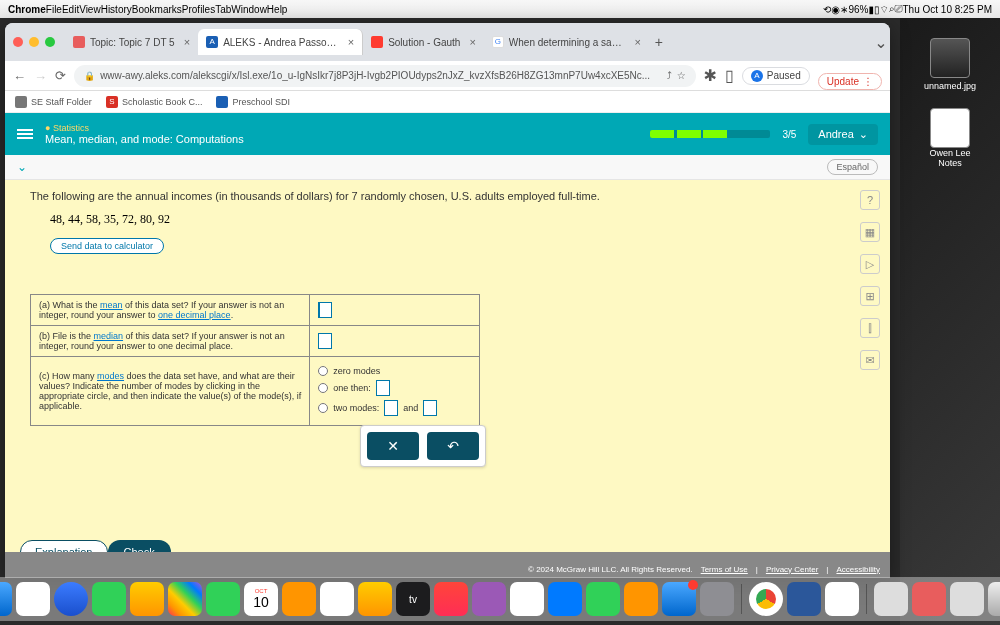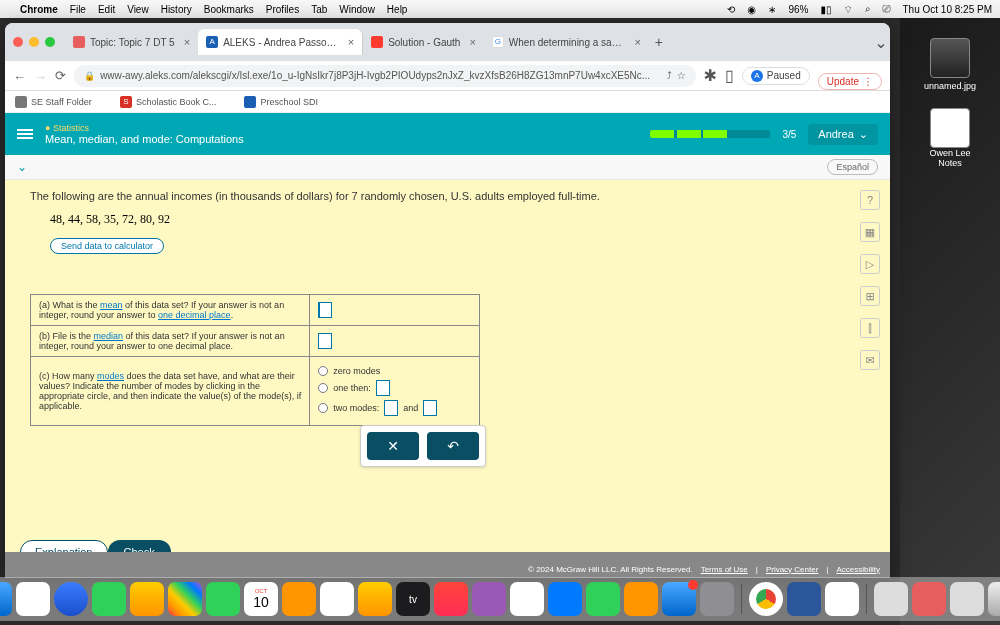--- a/index.html
+++ b/index.html
@@ -1,20 +1,20 @@
 <!DOCTYPE html>
 <html><head>
 <meta charset="utf-8">
 <style>
 * { margin:0; padding:0; box-sizing:border-box; font-family:-apple-system,Helvetica,Arial,sans-serif; }
 body { width:1000px; height:625px; background:#3a3a3a; overflow:hidden; position:relative; }
 
 
 .menubar { height:18px; background:linear-gradient(#f7f7f7,#e8e8e8); display:flex; align-items:center; font-size:10px; padding:0 8px; justify-content:space-between; }
-.menubar .left, .menubar .right { display:flex; gap:12px; align-items:center; }
+.menubar .left, .menubar .right { display:flex; align-items:center; }
 .menubar .apple { font-size:12px; }
 .menubar .right span { font-size:10px; }
 
 
 .desktop { position:relative; height:607px; background:#2a2a2a; }
 .desktop-bg { position:absolute; right:0; top:0; width:100px; height:100%; background:linear-gradient(135deg,#1a1a1a,#3a3a3a); }
 .desktop-icon { position:absolute; right:20px; width:60px; text-align:center; color:#fff; font-size:9px; }
 .desktop-icon .ic { width:40px; height:40px; background:#ccc; margin:0 auto 3px; border-radius:4px; border:1px solid #888;}
 .di1 { top:20px; } .di2 { top:90px; } .di3 { top:130px; }
 .di2 .ic { background:#fff; }
@@ -35,21 +35,21 @@
 
 .toolbar { height:30px; background:#fff; display:flex; align-items:center; padding:0 8px; gap:8px; border-bottom:1px solid #ddd;}
 .navbtn { color:#666; font-size:13px; }
 .urlbar { flex:1; height:22px; background:#f1f3f4; border-radius:11px; display:flex; align-items:center; padding:0 10px; font-size:10px; color:#555; gap:5px; overflow:hidden;}
 .urlbar .lock{font-size:9px;}
 .urlbar .url{white-space:nowrap; overflow:hidden; text-overflow:ellipsis; flex:1;}
 .chip { display:inline-flex; align-items:center; gap:4px; font-size:10px; padding:2px 8px; border:1px solid #dadce0; border-radius:12px; color:#444;}
 .chip.paused .dot{width:12px;height:12px;border-radius:50%;background:#1a73e8;color:#fff;display:inline-flex;align-items:center;justify-content:center;font-size:8px;}
 .chip.update{color:#d93025;border-color:#f0b4ae;margin-top:12px;}
 
-.bookmarks { height:22px; background:#fff; border-bottom:1px solid #eee; display:flex; align-items:center; gap:28px; padding:0 10px; font-size:9px; color:#555;}
+.bookmarks { height:22px; background:#fff; border-bottom:1px solid #eee; display:flex; align-items:center; gap:14px; padding:0 10px; font-size:9px; color:#555;}
 .bookmarks .bm { display:flex; align-items:center; gap:4px;}
 .bm .bic { width:12px; height:12px; border-radius:2px;}
 
 
 .content { height:473px; background:#fef9c3; position:relative; }
 .hdr { height:42px; background:#00a8b5; display:flex; align-items:center; padding:0 12px; color:#fff; justify-content:space-between;}
 .hdr-left { display:flex; align-items:center; gap:12px;}
 .hamburger { display:inline-block; width:16px;}
 .hamburger span{display:block;height:2px;background:#fff;margin:2px 0;}
 .hdr-titles .sub { font-size:9px; color:#ffd966;}

